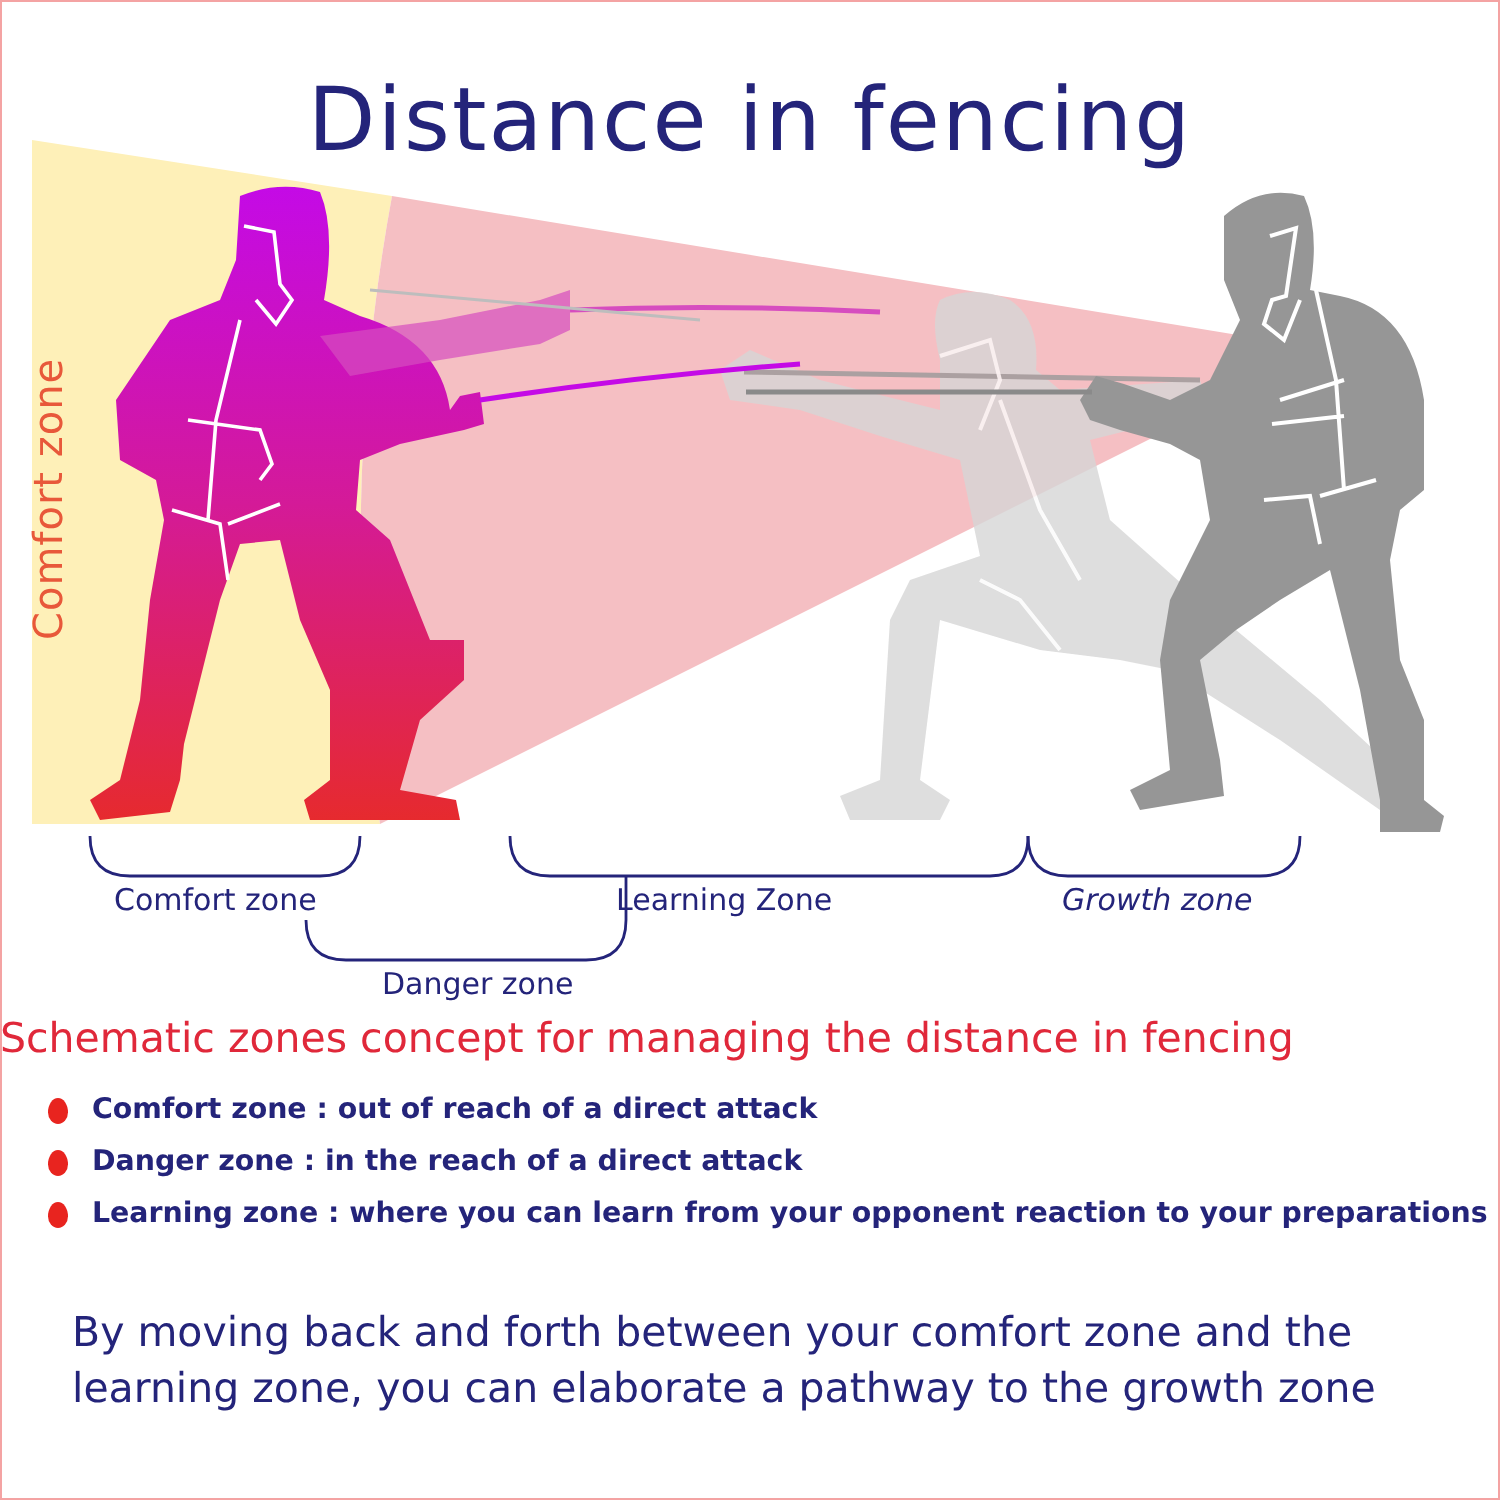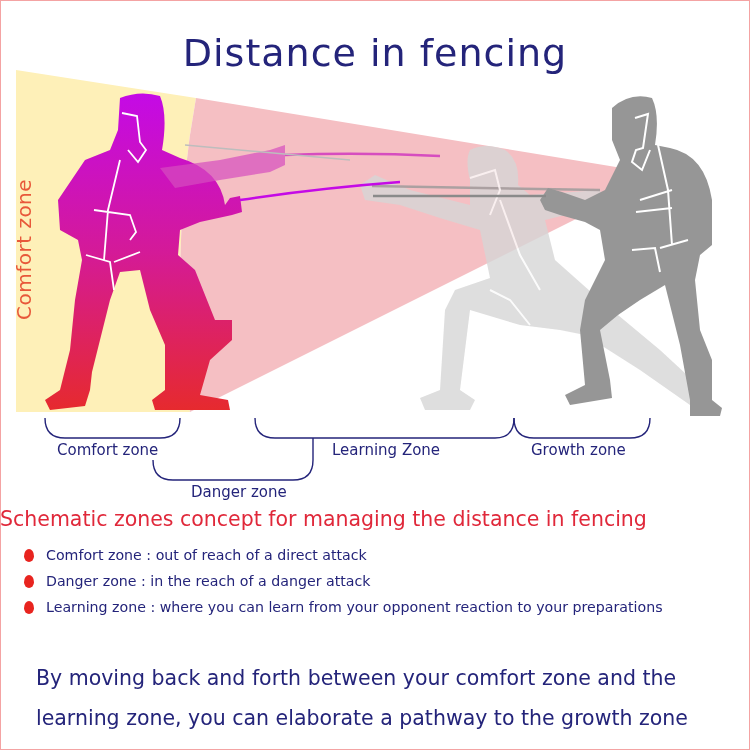--- a/index.html
+++ b/index.html
@@ -7,50 +7,50 @@
       width: 750px; height: 750px; position: relative; overflow: hidden;
       background: #ffffff;
       font-family: "DejaVu Sans", sans-serif;
     }
     .frame {
       position: absolute; left: 0; top: 0; width: 748px; height: 748px;
       border: 1px solid #f4a3a3;
     }
     .title {
       position: absolute; left: 0; top: 6px; width: 750px; text-align: center;
-      color: #24247a; font-size: 38px; letter-spacing: 1px;
+      color: #24247a; font-size: 44px; letter-spacing: 1px;
       font-family: "DejaVu Sans", sans-serif; font-weight: normal;
     }
     .scene { position: absolute; left: 0; top: 0; width: 750px; height: 520px; }
     .brace-label {
       position: absolute; color: #24247a; font-size: 15px; white-space: nowrap;
     }
     .vertical-label {
       position: absolute; left: 12px; top: 320px; width: 150px;
       transform-origin: left top; transform: rotate(-90deg);
       color: #e8583a; font-size: 20px; white-space: nowrap; letter-spacing: 0.5px;
     }
     .subtitle {
       position: absolute; left: 0; top: 507px; width: 595px; text-align: center;
       color: #e0283a; font-size: 20.5px; white-space: nowrap;
     }
     .bullets { position: absolute; left: 24px; top: 542px; margin: 0; padding: 0; list-style: none; }
     .bullets li {
       height: 26px; display: flex; align-items: center;
-      color: #24247a; font-size: 14.2px; white-space: nowrap;
+      color: #24247a; font-size: 14.2px; white-space: nowrap; font-weight: bold;
     }
     .bullet-dot {
       display: inline-block; width: 10px; height: 13px; border-radius: 50% 50% 50% 50% / 55% 55% 45% 45%;
       background: #e8241f; margin-right: 12px; flex: none;
     }
     .summary {
       position: absolute; left: 36px; top: 652px; width: 700px;
       color: #24247a; font-size: 20.5px; line-height: 28px;
     }
-    .summary div { white-space: nowrap; margin-top: 12px; }
+    .summary div { white-space: nowrap; }
   </style>
 </head>
 <body>
 
 <div class="frame"></div>
 
 <h1 class="title">Distance in fencing</h1>
 
 <svg class="scene" viewBox="0 0 750 520" width="750" height="520" xmlns="http://www.w3.org/2000/svg">
   <defs>
@@ -107,33 +107,33 @@
     <path d="M153 460 Q153 480 173 480 L293 480 Q313 480 313 460 L313 438"></path>
     <path d="M255 418 Q255 438 275 438 L495 438 Q514 438 514 418"></path>
     <path d="M514 418 Q514 438 534 438 L630 438 Q650 438 650 418"></path>
   </g>
 </svg>
 
 <div class="vertical-label">Comfort zone</div>
 
 <div class="brace-label" style="left:57px; top:441px;">Comfort zone</div>
 <div class="brace-label" style="left:191px; top:483px;">Danger zone</div>
-<div class="brace-label" style="left:332px; top:441px;">Learning Zone</div>
-<div class="brace-label" style="left:531px; top:441px;">Growth zone</div>
+<div class="brace-label" style="left:308px; top:441px;">Learning Zone</div>
+<div class="brace-label" style="left:531px; top:441px;font-style:italic;">Growth zone</div>
 
 <div class="subtitle">Schematic zones concept for managing the distance in fencing</div>
 
 <ul class="bullets">
   <li>
     <span class="bullet-dot"></span>
     <span>Comfort zone : out of reach of a direct attack</span>
   </li>
   <li>
     <span class="bullet-dot"></span>
-    <span>Danger zone : in the reach of a danger attack</span>
+    <span>Danger zone : in the reach of a direct attack</span>
   </li>
   <li>
     <span class="bullet-dot"></span>
     <span>Learning zone : where you can learn from your opponent reaction to your preparations</span>
   </li>
 </ul>
 
 <div class="summary">
   <div>By moving back and forth between your comfort zone and the</div>
   <div>learning zone, you can elaborate a pathway to the growth zone</div>

